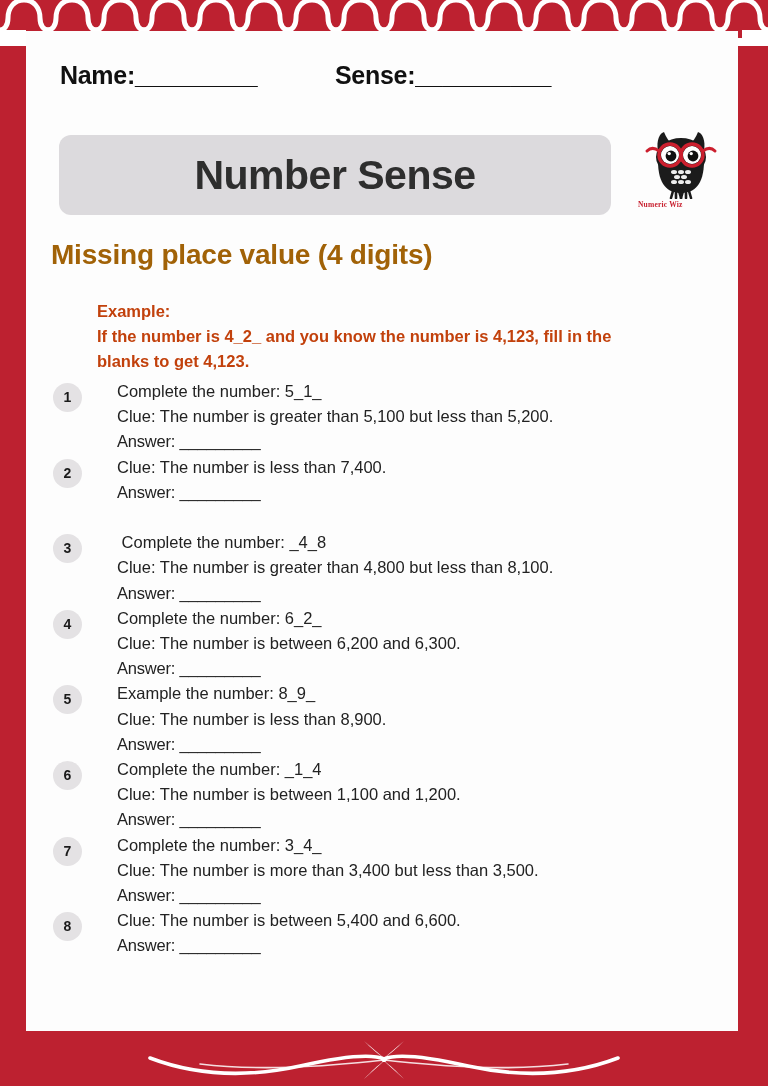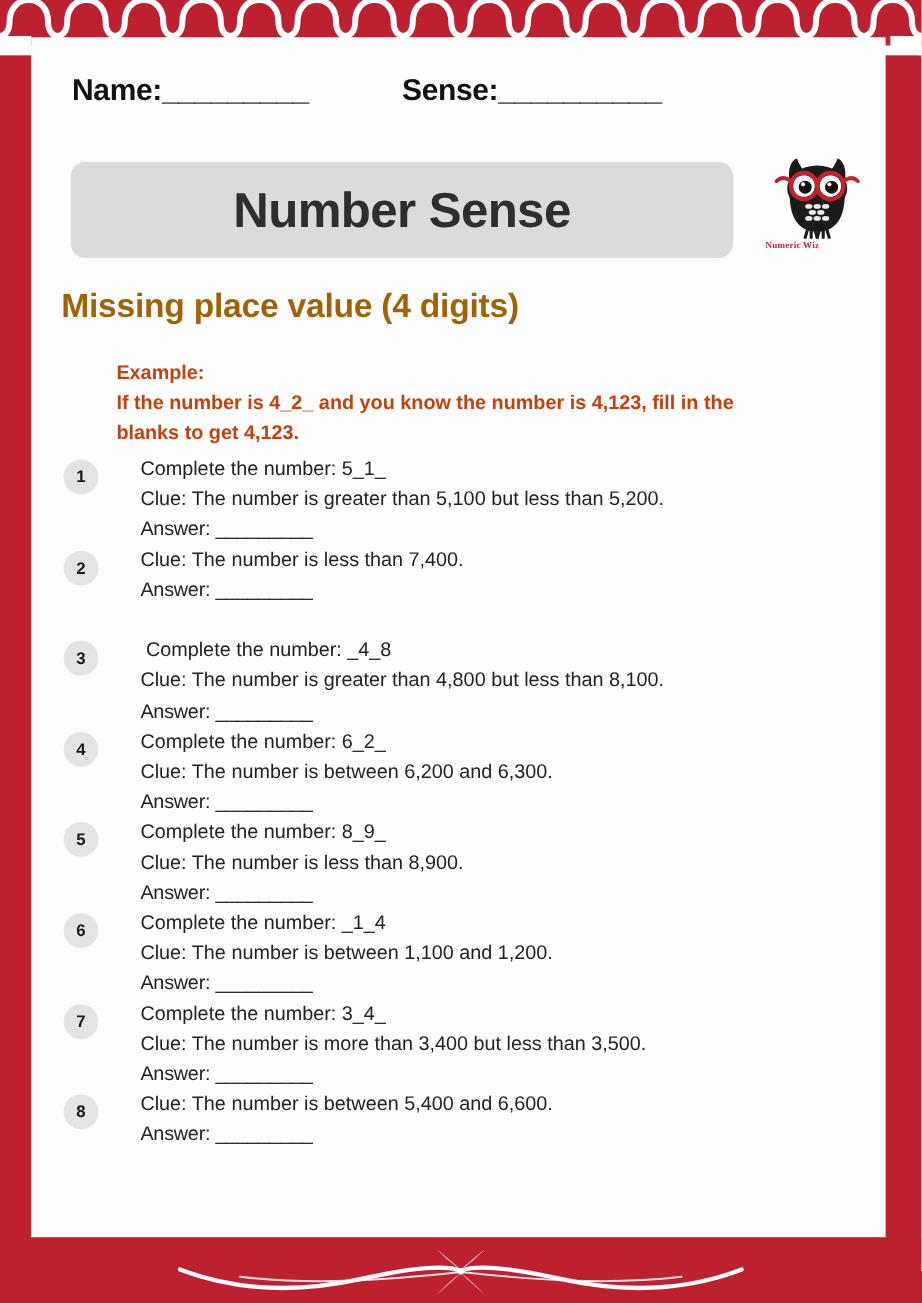--- a/index.html
+++ b/index.html
@@ -295,21 +295,21 @@
             <div class="qline answer">Answer: _________</div>
           </div>
           <div class="qrow">
             <div class="qnum">4</div>
             <div class="qline">Complete the number: 6_2_</div>
             <div class="qline">Clue: The number is between 6,200 and 6,300.</div>
             <div class="qline answer">Answer: _________</div>
           </div>
           <div class="qrow">
             <div class="qnum">5</div>
-            <div class="qline">Complete the number: 8_9_</div>
+            <div class="qline">Example the number: 8_9_</div>
             <div class="qline">Clue: The number is less than 8,900.</div>
             <div class="qline answer">Answer: _________</div>
           </div>
           <div class="qrow">
             <div class="qnum">6</div>
             <div class="qline">Complete the number: _1_4</div>
             <div class="qline">Clue: The number is between 1,100 and 1,200.</div>
             <div class="qline answer">Answer: _________</div>
           </div>
           <div class="qrow">

